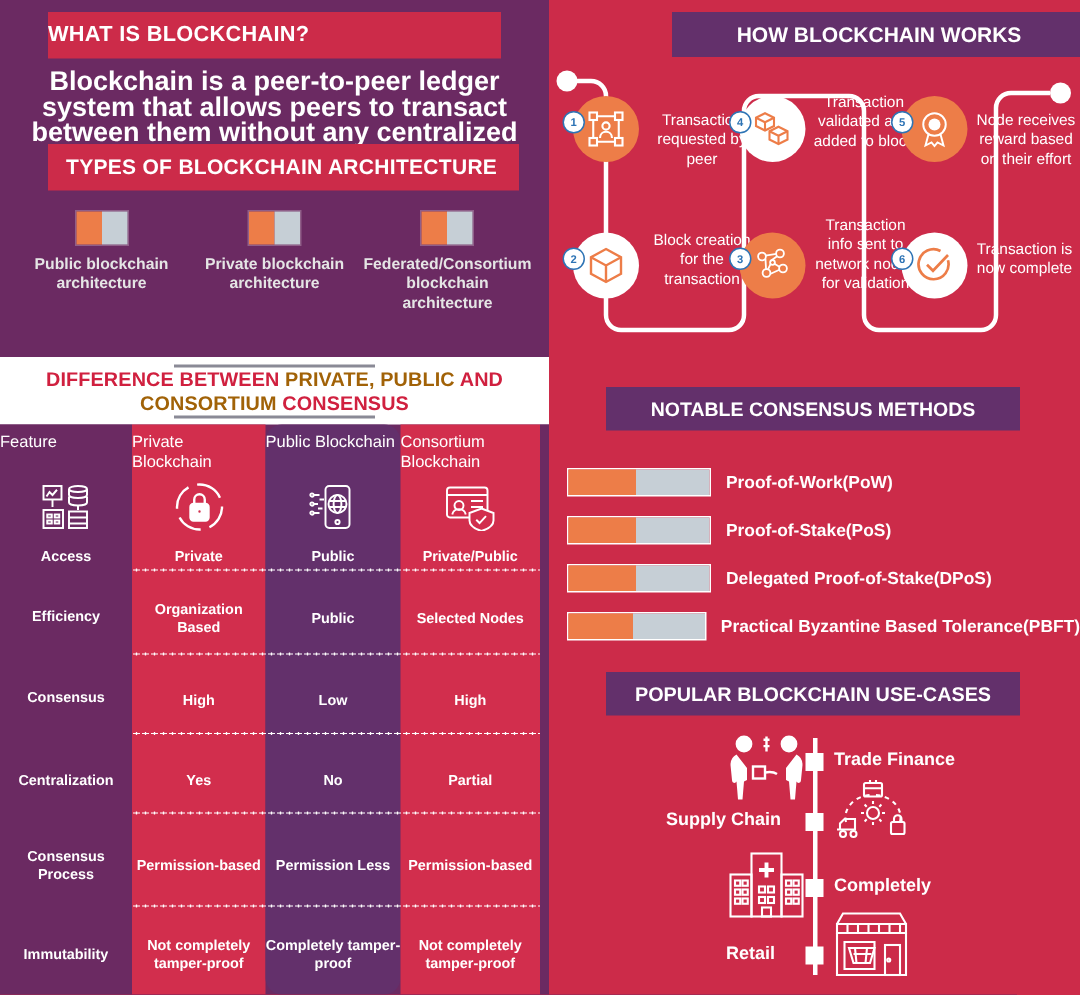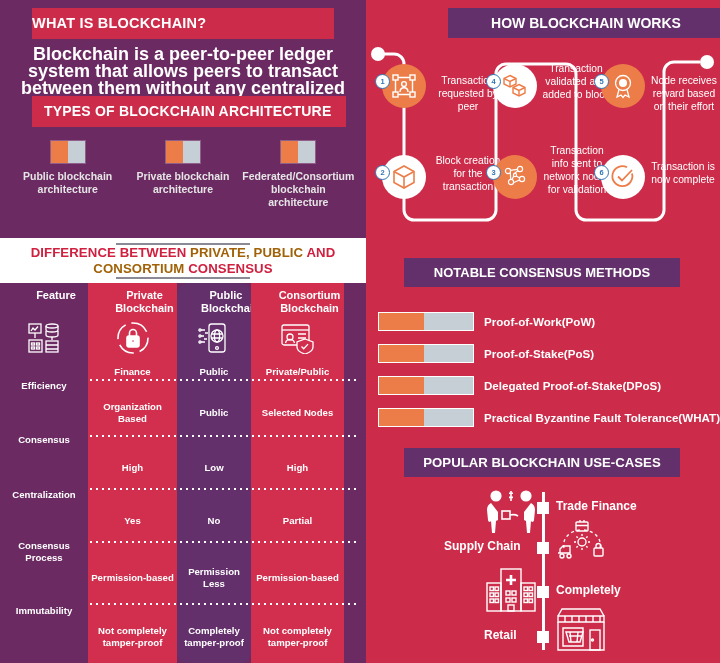--- a/index.html
+++ b/index.html
@@ -46,25 +46,25 @@
   .c-pur{color:#a16207;}
   .rule{position:absolute;left:50%;transform:translateX(-50%);height:2px;background:#8a8a96;width:134px;}
   .rule.top{top:5px;}
   .rule.bot{bottom:4px;width:134px;}
 
   
   #table{position:absolute;left:0;top:283px;width:366px;height:380px;display:flex;}
   .col{position:relative;}
   .col.feature{width:88px;background:#6B2A62;}
   .col.private{width:89px;background:#D22E4D;}
-  .col.public{width:74px;background:#63306B;border-radius:11px;}
+  .col.public{width:90px;background:#63306B;border-radius:11px;}
   .col.consort{width:93px;background:#D22E4D;}
   .col.edge{width:6px;background:#6B2A62;}
-  .col-head{color:#fff;text-align:center;font-weight:bold;font-size:11px;
-    line-height:13px;padding-top:6px;height:28px;margin-left:24px;}
+  .col-head{color:#fff;text-align:left;font-weight:normal;font-size:11px;
+    line-height:13px;padding-top:6px;height:28px;}
   .col-icon{height:42px;display:flex;align-items:center;justify-content:center;}
   .cell{color:#fff;text-align:center;font-weight:bold;display:flex;
     align-items:center;justify-content:center;line-height:12px;}
   .feature .cell{font-size:9.6px;}
   .vcell{font-size:9.6px;}
   .dots{position:absolute;left:88px;width:272px;height:2px;
     background-image:radial-gradient(#fff 48%,transparent 50%);
     background-size:6px 2px;background-repeat:repeat-x;}
 
   
@@ -160,38 +160,39 @@
             <rect x="2" y="18" width="13" height="12"></rect>
               <rect x="4.5" y="21" width="3" height="2"></rect>
             <rect x="4.5" y="25" width="3" height="2"></rect>
               <rect x="9.5" y="21" width="3" height="2"></rect>
             <rect x="9.5" y="25" width="3" height="2"></rect>
             <rect x="19" y="19" width="12" height="11"></rect>
               <path d="M19 23h12M19 27h12"></path>
             <path d="M8 11v5M25 15v3"></path>
           </svg>
         </div>
+        <div class="cell" style="height:26px">Access</div>
         <div class="cell" style="height:53px">Efficiency</div>
         <div class="cell" style="height:56px">Consensus</div>
         <div class="cell" style="height:53px">Centralization</div>
         <div class="cell" style="height:62px">Consensus Process</div>
         <div class="cell" style="height:56px">Immutability</div>
       </div>
 
       <div class="col private">
         <div class="col-head">Private Blockchain</div>
         <div class="col-icon">
           <svg width="34" height="34" viewBox="0 0 34 34" fill="none" stroke="#fff" stroke-width="1.6">
             <path d="M17 2 A15 15 0 0 1 32 17 A15 15 0 0 1 17 32 A15 15 0 0 1 2 17 A15 15 0 0 1 17 2" stroke-dasharray="17 6"></path>
             <rect x="11" y="15" width="12" height="11" rx="2" fill="#fff"></rect>
             <path d="M13.5 15v-3a3.5 3.5 0 0 1 7 0v3"></path>
             <circle cx="17" cy="20" r="1.6" fill="#D22E4D"></circle>
           </svg>
         </div>
-        <div class="cell vcell" style="height:26px">Finance</div>
+        <div class="cell vcell" style="height:26px">Private</div>
         <div class="cell vcell" style="height:56px">Organization Based</div>
         <div class="cell vcell" style="height:53px">High</div>
         <div class="cell vcell" style="height:53px">Yes</div>
         <div class="cell vcell" style="height:62px">Permission-based</div>
         <div class="cell vcell" style="height:56px">Not completely tamper-proof</div>
       </div>
 
       <div class="col public">
         <div class="col-head">Public Blockchain</div>
         <div class="col-icon">
@@ -346,21 +347,21 @@
           <div class="fill" style="width:48%"></div>
             <div class="rest"></div>
         </div>
         <div class="bar-label">Delegated Proof-of-Stake(DPoS)</div>
       </div>
       <div class="bar-row">
         <div class="bar">
           <div class="fill" style="width:48%"></div>
             <div class="rest"></div>
         </div>
-        <div class="bar-label">Practical Byzantine Fault Tolerance(WHAT)</div>
+        <div class="bar-label">Practical Byzantine Based Tolerance(PBFT)</div>
       </div>
     </div>
 
     <div class="banner-purple" id="usecase-banner">POPULAR BLOCKCHAIN USE-CASES</div>
 
     <div id="usecases">
       <div class="spine"></div>
 
       <div class="node" style="left:171px;top:20px"></div>
       <div class="uc-label" style="left:190px;top:17px">Trade Finance</div>

